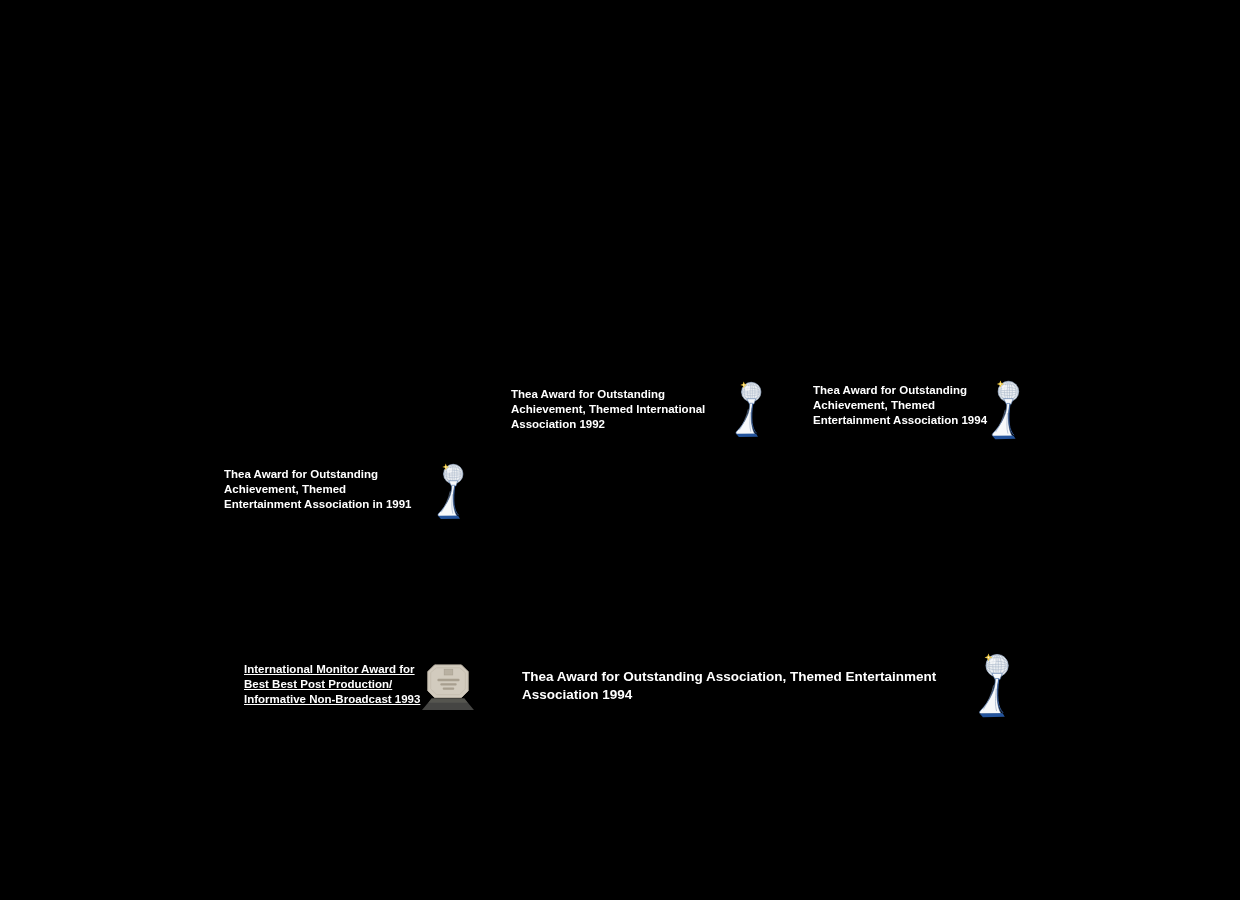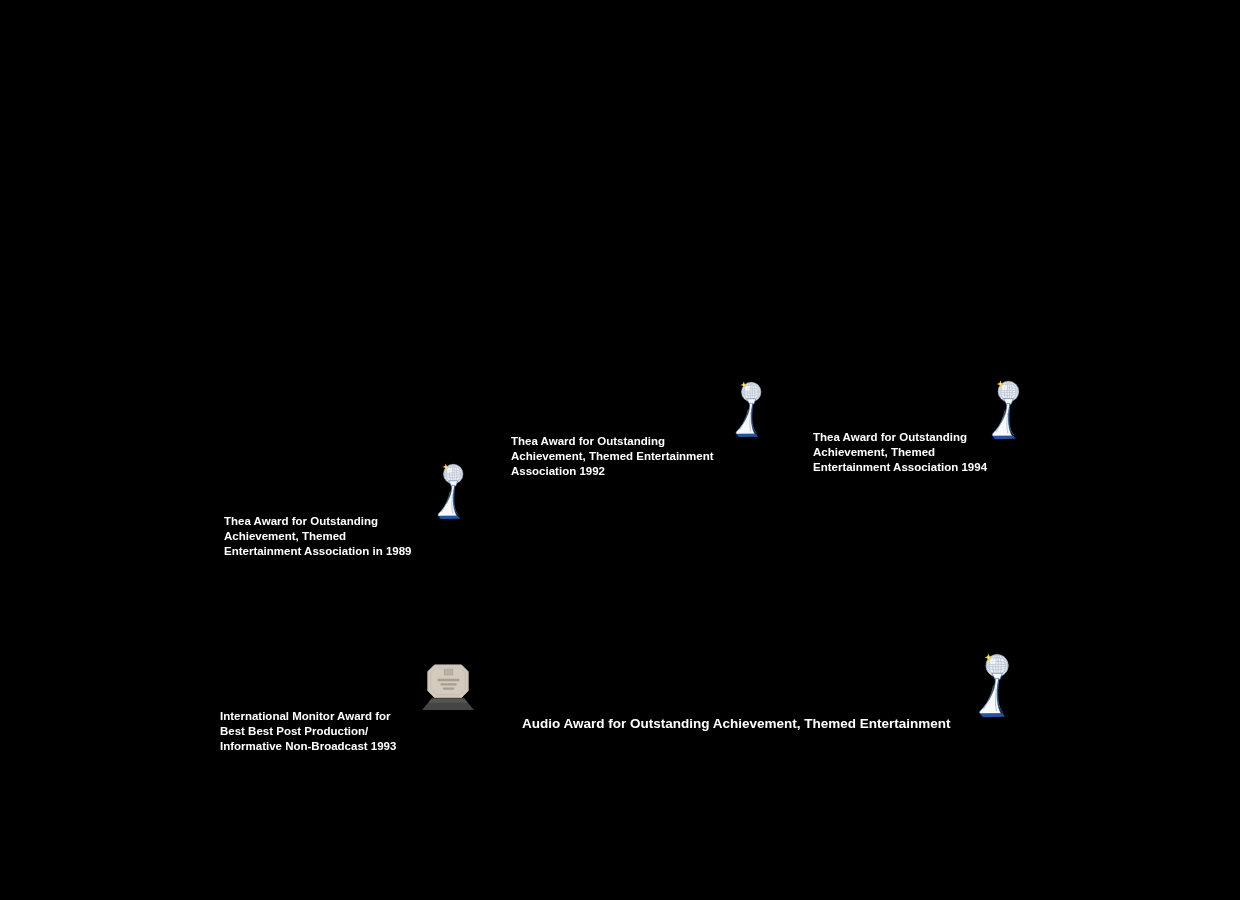--- a/index.html
+++ b/index.html
@@ -11,21 +11,20 @@
     position: relative;
     width: 1240px;
     height: 900px;
     overflow: hidden;
     font-family: "Liberation Sans", sans-serif;
   }
   .award-text {
     position: absolute;
     color: #ffffff;
     font-weight: 700;
-    margin-top: 47px;
     -webkit-font-smoothing: antialiased;
   }
   .award-text.small {
     font-size: 11.5px;
     line-height: 15px;
   }
   .award-text.large {
     font-size: 13.5px;
     line-height: 17.5px;
   }
@@ -88,21 +87,21 @@
       <rect x="16" y="17.5" width="23" height="2.4" rx="1" fill="#a89f8f"></rect>
       <rect x="19" y="22" width="17" height="2.4" rx="1" fill="#a89f8f"></rect>
       <rect x="21.5" y="26.5" width="12" height="2.4" rx="1" fill="#a89f8f"></rect>
     </g>
   </defs>
 </svg>
 
 <div>
   <div class="award-text small" style="left:511px; top:387px;">
     <div>Thea Award for Outstanding</div>
-    <div>Achievement, Themed Entertainment</div>
+    <div>Achievement, Themed International</div>
     <div>Association 1992</div>
   </div>
   <svg class="award-icon" style="left:734px; top:379px;" width="30" height="59" viewBox="0 0 40 78">
       <use href="#thea-trophy"></use>
     </svg>
 </div>
 
 <div>
   <div class="award-text small" style="left:813px; top:383px;">
     <div>Thea Award for Outstanding</div>
@@ -111,38 +110,39 @@
   </div>
   <svg class="award-icon" style="left:990px; top:378px;" width="32" height="62" viewBox="0 0 40 78">
       <use href="#thea-trophy"></use>
     </svg>
 </div>
 
 <div>
   <div class="award-text small" style="left:224px; top:467px;">
     <div>Thea Award for Outstanding</div>
     <div>Achievement, Themed</div>
-    <div>Entertainment Association in 1989</div>
+    <div>Entertainment Association in 1991</div>
   </div>
   <svg class="award-icon" style="left:436px; top:461px;" width="30" height="59" viewBox="0 0 40 78">
       <use href="#thea-trophy"></use>
     </svg>
 </div>
 
 <div>
-  <div class="award-text small" style="left:220px; top:662px;">
+  <div class="award-text small" style="left:244px; top:662px;text-decoration:underline;">
     <div>International Monitor Award for</div>
     <div>Best Best Post Production/</div>
     <div>Informative Non-Broadcast 1993</div>
   </div>
   <svg class="award-icon" style="left:421px; top:662px;" width="54" height="50" viewBox="0 0 54 52">
       <use href="#monitor-plaque"></use>
     </svg>
 </div>
 
 <div>
   <div class="award-text large" style="left:522px; top:668px;">
-    <div>Audio Award for Outstanding Achievement, Themed Entertainment</div>
+    <div>Thea Award for Outstanding Association, Themed Entertainment</div>
+    <div>Association 1994</div>
   </div>
   <svg class="award-icon" style="left:977px; top:651px;" width="35" height="67" viewBox="0 0 40 78">
       <use href="#thea-trophy"></use>
     </svg>
 </div>
 
 </body></html>

